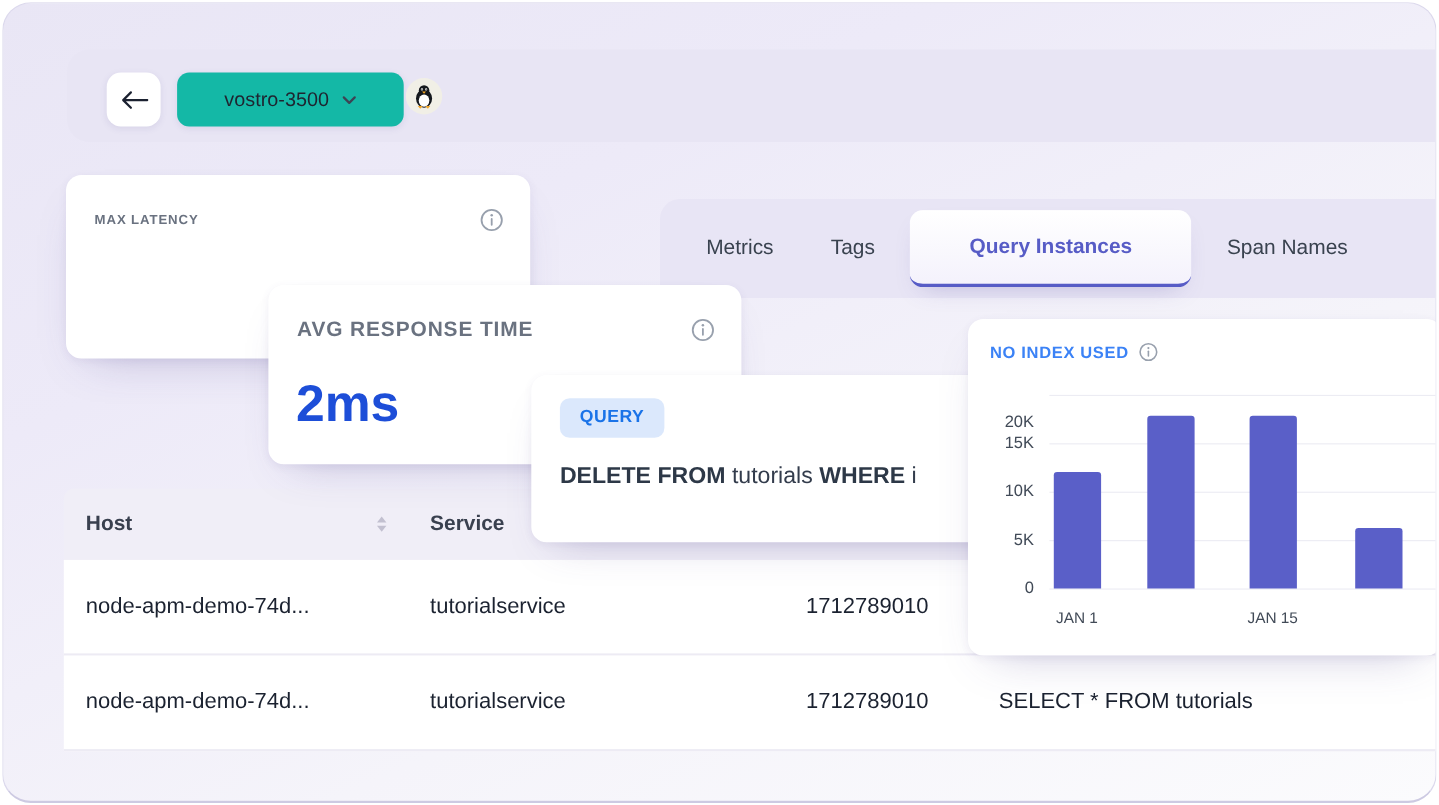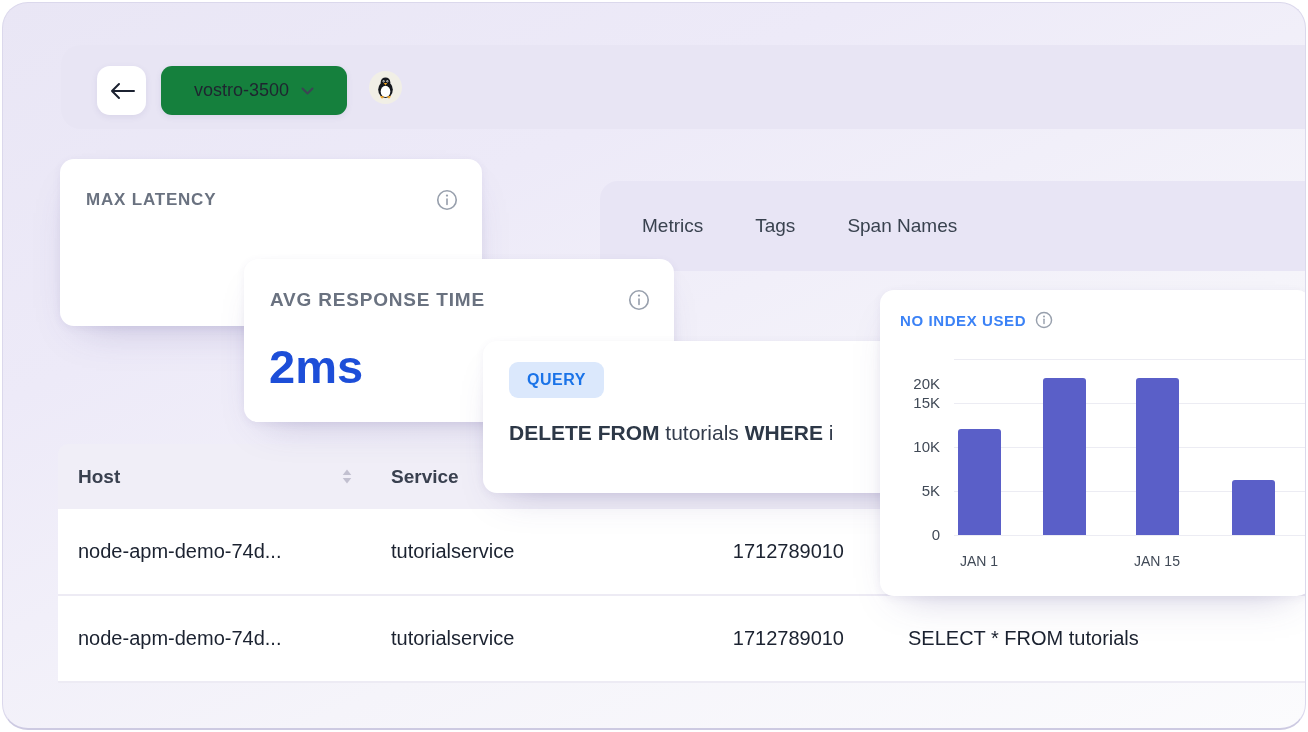--- a/index.html
+++ b/index.html
@@ -12,22 +12,22 @@
            overflow:hidden; }
 
   
   .topbar { position:absolute; left:58px; top:42px; width:1246px; height:84px;
             background:#e8e5f4; border-radius:20px 0 0 20px;
             display:flex; align-items:center; }
   .back-btn { position:absolute; left:36px; top:21px; width:49px; height:49px; border:none;
               background:#ffffff; border-radius:13px; cursor:pointer;
               display:flex; align-items:center; justify-content:center;
               box-shadow:0 2px 6px rgba(90,80,150,.10); }
-  .host-dd { position:absolute; left:100px; top:21px; width:186px; height:49px; border:none;
-             background:#15803d; border-radius:11px; cursor:pointer;
+  .host-dd { position:absolute; left:100px; top:21px; width:206px; height:49px; border:none;
+             background:#14b8a6; border-radius:11px; cursor:pointer;
              display:flex; align-items:center; justify-content:center; gap:12px;
              font-family:inherit; font-size:18px; color:#1f2430;
              box-shadow:0 2px 6px rgba(90,80,150,.10); }
   .penguin { position:absolute; left:308px; top:26px; width:33px; height:33px;
              background:#f1efe6; border-radius:50%; display:flex; align-items:center; justify-content:center; }
   .platform-text { position:absolute; left:352px; top:0; height:84px; right:0;
                    display:flex; align-items:center; font-size:19px; color:#28303e;
                    white-space:nowrap; overflow:hidden; }
 
   
@@ -54,21 +54,21 @@
   .td-ts { text-align:right; }
   .td-q { padding-left:64px; }
 
   
   .card { position:absolute; background:#ffffff; border-radius:14px;
           box-shadow:0 18px 40px -22px rgba(80,70,140,.35), 0 2px 8px rgba(80,70,140,.07); }
   .max-card { left:57px; top:156px; width:422px; height:167px; z-index:25; }
   .avg-card { left:241px; top:256px; width:430px; height:163px; z-index:30; }
   .card-head { display:flex; justify-content:space-between; align-items:center; padding:30px 24px 0 26px; }
   .stat-label { font-weight:700; color:#6a7280; letter-spacing:.8px; }
-  .max-card .stat-label { font-size:17px; }
+  .max-card .stat-label { font-size:12px; }
   .avg-card .stat-label { font-size:19px; }
   .stat-value { font-weight:700; padding-left:25px; }
   .max-card .stat-value { font-size:43px; margin-top:23px; }
   .avg-card .stat-value { font-size:47px; margin-top:28px; }
 
   
   .query-card { left:480px; top:338px; width:505px; height:152px; z-index:40; padding:21px 26px; }
   .q-badge { display:inline-block; padding:9px 18px; border-radius:9px;
              font-size:16px; font-weight:700; letter-spacing:.5px; }
   .q-text { margin-top:23px; font-size:21px; color:#333c4c; white-space:nowrap; overflow:hidden; }
@@ -119,20 +119,21 @@
         <path d="M8.3 6.8 L11.7 6.8 L10 8.8 Z" fill="#f5a623"></path>
         <path d="M4.6 19.4 L8.8 19.4 L6.7 21.8 Z" fill="#f5a623"></path>
         <path d="M11.2 19.4 L15.4 19.4 L13.3 21.8 Z" fill="#f5a623"></path>
       </svg>
     </span>
   </div>
 
   <div class="tabbar" id="tabbar">
       <button class="tab">Metrics</button>
       <button class="tab">Tags</button>
+      <button class="tab-active">Query Instances</button>
       <button class="tab">Span Names</button>
     </div>
 
   <div class="table">
     <div class="thead">
       <div class="th th-host">
         <span>Host</span>
         <span>
           <svg width="12" height="17" viewBox="0 0 12 17">
               <path d="M6 1.5 L10.3 7 H1.7 Z" fill="#c2c0d0"></path>

